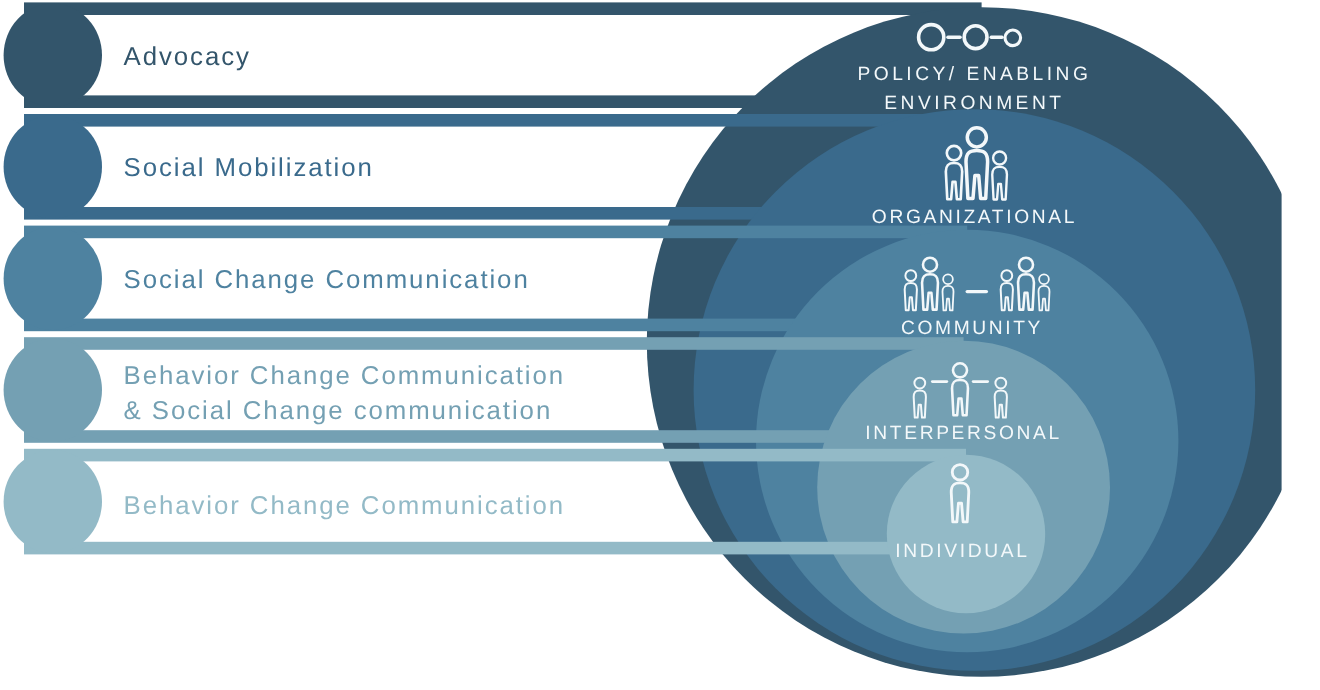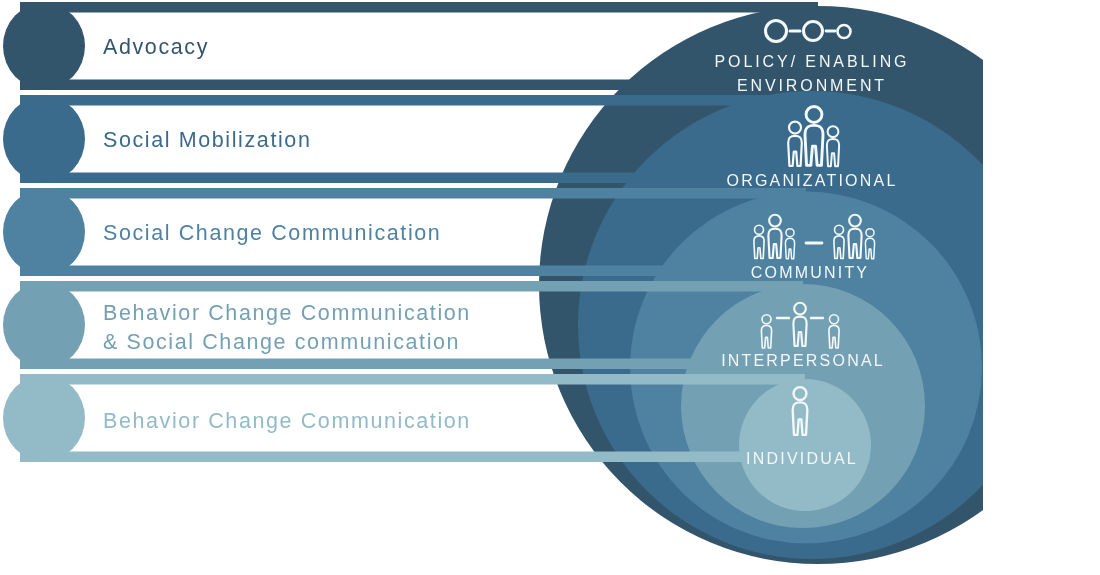--- a/index.html
+++ b/index.html
@@ -1,18 +1,18 @@
 <!DOCTYPE html>
 <html><head>
 <meta charset="utf-8">
 <style>
   html,body{margin:0;padding:0;background:#ffffff;}
   .canvas{
     position:relative;
-    width:983px;height:575px;
+    width:1068px;height:575px;
     overflow:hidden;
     background:#ffffff;
     font-family:"Liberation Sans", sans-serif;
   }
   svg{position:absolute;left:0;top:0;}
   text{font-family:"Liberation Sans", sans-serif;}
   .bar-label{font-size:21.5px;letter-spacing:1.6px;font-weight:400;}
   .ring-label{font-size:16px;letter-spacing:2.2px;font-weight:400;}
   .ring-label-wide{font-size:16px;letter-spacing:2.9px;font-weight:400;}
 </style>

